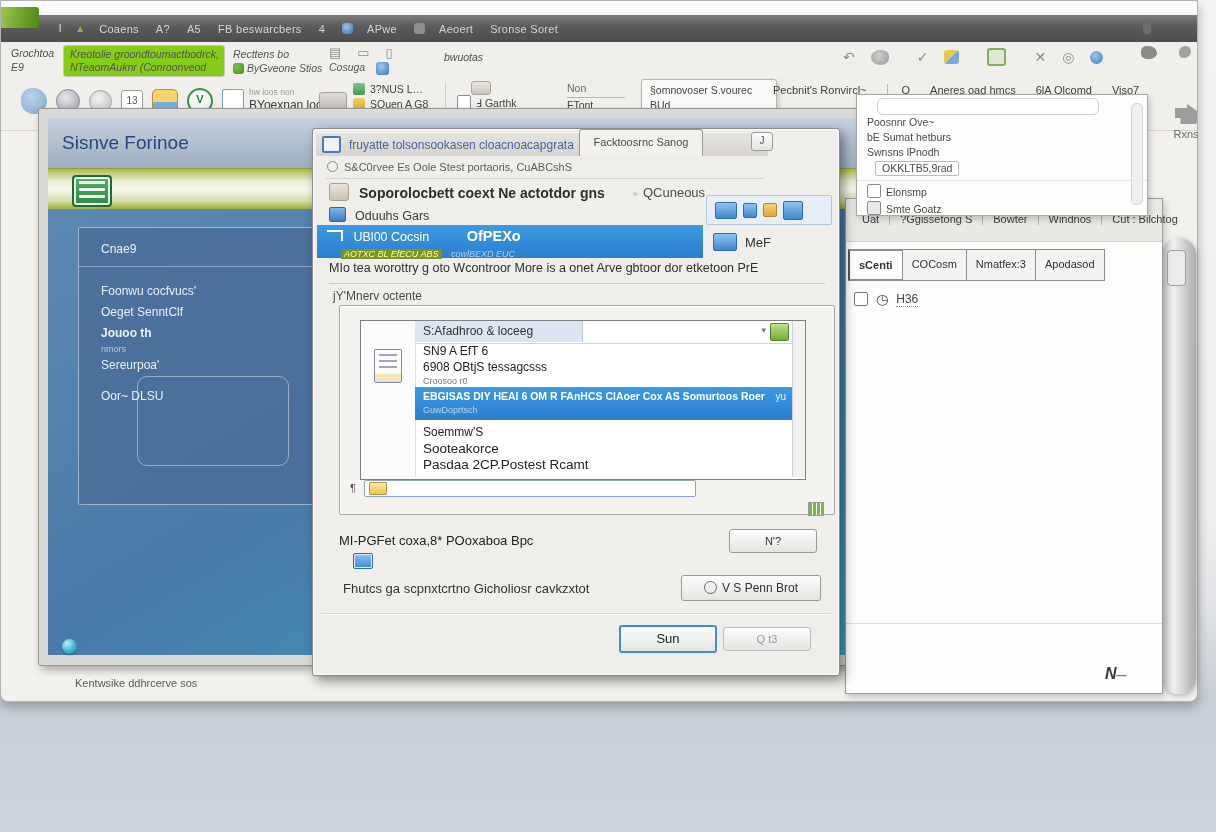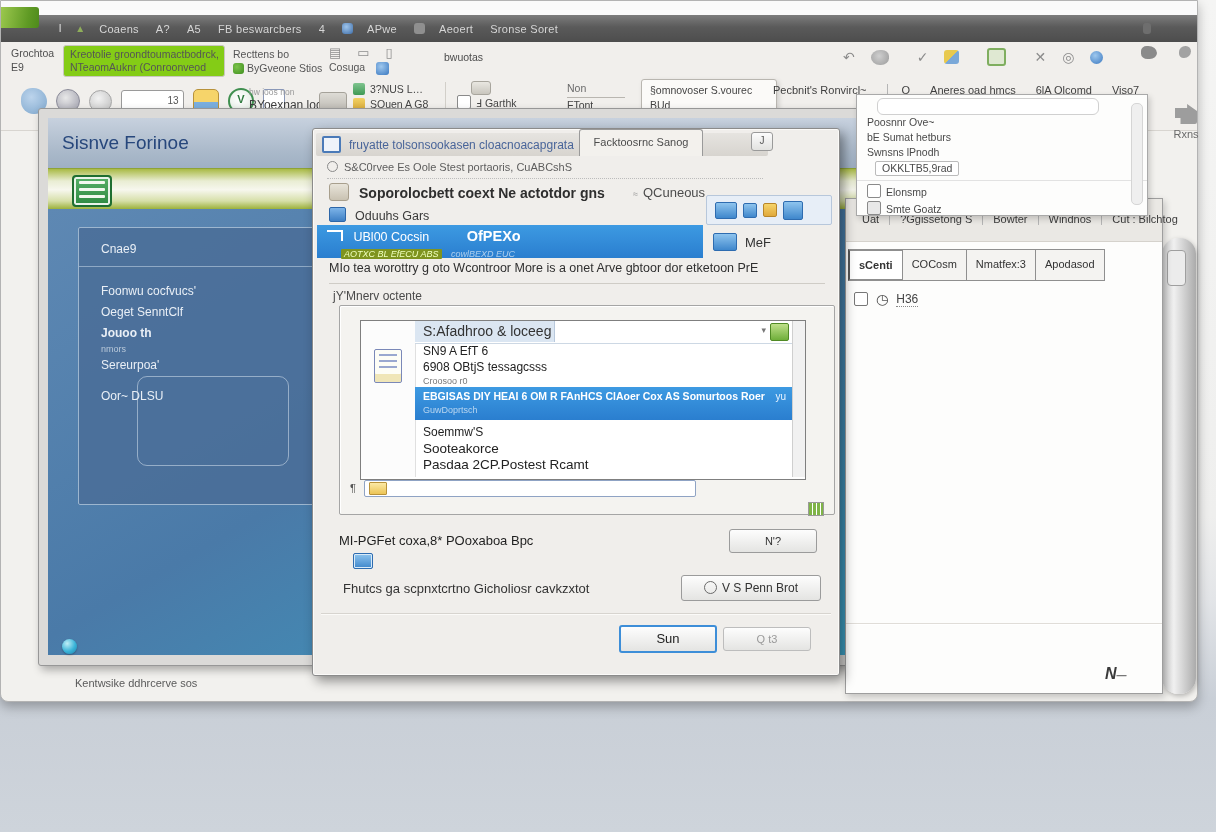--- a/index.html
+++ b/index.html
@@ -12,21 +12,21 @@
   .app{left:0;top:0;width:1196px;height:700px;background:#f2f1ee;border:1px solid #b3b3b3;
        border-radius:0 0 8px 8px;box-shadow:0 5px 12px rgba(0,0,0,.28);}
   .topstrip{left:0;top:0;width:1196px;height:14px;background:#fafafa;border-radius:0;}
   .menubar{left:0;top:14px;width:1196px;height:27px;background:linear-gradient(#7d7d7d,#5a5a5a 45%,#4d4d4d);
            color:#d9d9d9;font-size:11px;display:flex;align-items:center;}
   .mb-green{left:0;top:6px;width:38px;height:21px;background:linear-gradient(100deg,#9cc84e,#5f9a24 70%,#4e8a1c);border-radius:0 3px 3px 0;}
   .mb-item{margin-right:17px;color:#d6d6d6;letter-spacing:.3px;}
   .mb-ico{display:inline-block;margin-right:14px;color:#bfbfbf;font-size:10px;}
   .mb-chip{display:inline-block;width:11px;height:11px;border-radius:3px;margin-right:14px;}
   
-  .ribbon1{left:0;top:41px;width:1196px;height:36px;background:#f1efec;border-bottom:1px solid #dcdad6;font-size:10.5px;color:#555;}
+  .ribbon1{left:0;top:41px;width:1196px;height:36px;background:#f1efec;border-bottom:1px solid #dcdad6;font-size:10.5px;color:#555;font-style:italic;}
   .r1box{border:1px solid #c9c6c0;background:#84cc16;border-radius:3px;padding:2px 6px;line-height:13px;}
   .greendot{display:inline-block;width:11px;height:11px;border-radius:3px;background:radial-gradient(circle at 35% 35%,#7cc24a,#3f8f1f);vertical-align:-2px;margin-right:3px;}
   .tool-glyph{color:#8e8e8e;font-size:13px;margin-right:13px;}
   .chip{display:inline-block;vertical-align:middle;margin-right:12px;border-radius:3px;}
   .ribbon2{left:0;top:77px;width:1196px;height:52px;background:#f1efec;border-bottom:1px solid #d8d5d0;font-size:10.5px;color:#444;}
   .bigico{display:inline-block;width:26px;height:26px;border-radius:50%;margin-right:9px;vertical-align:middle;}
   .sq{display:inline-block;width:12px;height:12px;border-radius:2px;margin-right:5px;vertical-align:-2px;}
   .vdiv{width:1px;background:#d2cfc9;}
   .drop-menu{background:#fbfaf8;border:1px solid #b9b6b0;border-radius:3px;box-shadow:2px 2px 5px rgba(0,0,0,.15);
              font-size:10.5px;color:#444;padding:3px 8px;line-height:15px;}
@@ -102,22 +102,22 @@
   .bico.yl{width:12px;height:12px;background:linear-gradient(#f6d46a,#e0a93c);border-color:#b8862a;}
   .mef-ico{display:inline-block;width:22px;height:16px;background:linear-gradient(#8ec4ee,#3f87cc);border:1px solid #2e6cb0;border-radius:2px;margin-right:8px;vertical-align:-4px;}
   .dlg-desc{left:16px;top:132px;width:496px;font-size:12.5px;color:#2f2f2f;border-bottom:1px solid #cfccc6;padding-bottom:8px;}
   .dlg-grouplabel{left:20px;top:160px;font-size:12px;color:#4a4a4a;}
   .groupbox{left:26px;top:176px;width:494px;height:208px;border:1px solid #a5a5a5;border-radius:2px;background:#f4f3f0;box-shadow:inset 1px 1px 0 #fff;}
   .listbox{left:20px;top:14px;width:444px;height:158px;background:#fff;border:1px solid #7f7f7f;}
   .lb-iconcol{left:0;top:0;width:54px;height:156px;border-right:1px solid #e0e0e0;background:#fcfcfc;}
   .docico{left:13px;top:28px;width:26px;height:32px;background:#fdfdf6;border:1px solid #7a88b8;border-radius:2px;box-shadow:inset 0 -8px 0 #f0e6b8;}
   .docico i{display:block;height:2px;background:#9aa8d0;margin:4px 4px 0 4px;}
   .lb-head{left:54px;top:0;width:377px;height:22px;border-bottom:1px solid #cdd8e4;background:#fff;}
-  .lb-headcell{position:absolute;left:0;top:0;width:140px;height:21px;background:#dbe6f2;border-right:1px solid #b9c9dc;
-               font-size:14px;color:#333;line-height:21px;padding-left:8px;box-sizing:border-box;}
+  .lb-headcell{position:absolute;left:0;top:0;width:168px;height:21px;background:#dbe6f2;border-right:1px solid #b9c9dc;
+               font-size:12px;color:#333;line-height:21px;padding-left:8px;box-sizing:border-box;}
   .lb-arrow{position:absolute;right:26px;top:4px;color:#777;font-size:9px;}
   .lb-gico{position:absolute;right:3px;top:2px;width:17px;height:16px;background:linear-gradient(#bfe08a,#6faf3a);border:1px solid #4f8a24;border-radius:2px;}
   .lb-rows{left:54px;top:22px;width:377px;height:134px;font-size:12px;color:#222;}
   .lb-row{padding:1px 0 0 8px;line-height:15px;}
   .lb-sel{position:absolute;left:0;top:44px;width:377px;height:33px;background:linear-gradient(#3d9ae2,#2a7ecf);color:#fff;}
   .lb-scroll{left:431px;top:0;width:12px;height:156px;background:#f1f1f1;border-left:1px solid #cfcfcf;}
   .pathrow{left:24px;top:174px;width:332px;height:17px;background:#fff;border:1px solid #8fa3c4;border-radius:2px;display:flex;align-items:center;padding-left:4px;box-sizing:border-box;}
   .foldico{width:16px;height:11px;background:linear-gradient(#fbe9a6,#ecc455);border:1px solid #b8923a;border-radius:1px;}
   .gridico{left:468px;top:196px;width:14px;height:12px;background:repeating-linear-gradient(90deg,#7fb447 0 3px,#fff 3px 4px);border:1px solid #999;}
   .btn{background:linear-gradient(#fdfdfd,#e4e4e2);border:1px solid #9b9b9b;border-radius:3px;text-align:center;color:#333;}
@@ -190,21 +190,21 @@
         <span class="chip" style="width:16px;height:13px;background:#8a8a8a;border-radius:40% 60% 50% 45%;"></span>
         <span class="chip" style="width:12px;height:12px;background:#a2a2a2;border-radius:55% 45% 60% 40%;"></span>
       </div>
     </div>
 
     <div class="abs ribbon2">
       <div class="abs" style="left:20px;top:10px;display:flex;align-items:center;">
         <span class="bigico" style="background:radial-gradient(circle at 40% 35%,#bcd4ec,#7da6cc);border-radius:45% 55% 50% 50%;"></span>
         <span class="bigico" style="width:22px;height:22px;background:radial-gradient(circle at 40% 35%,#e8e8e8,#9a9aa8);border:1px solid #8a8a98;"></span>
         <span class="bigico" style="width:21px;height:21px;background:radial-gradient(circle at 40% 35%,#f2f2f2,#bdbdbd);border:1px solid #a5a5a5;"></span>
-        <span class="bigico" style="width:20px;height:20px;border-radius:3px;background:#fff;border:1px solid #9a9a9a;text-align:center;line-height:20px;font-size:10px;color:#555;padding-left:41px;">13</span>
+        <span class="bigico" style="width:20px;height:20px;border-radius:3px;background:#fff;border:1px solid #9a9a9a;text-align:center;line-height:20px;font-size:10px;color:#555;">13</span>
         <span class="bigico" style="width:24px;height:22px;border-radius:5px;background:linear-gradient(#f6d46a 55%,#7aaede 55%);border:1px solid #b8923a;"></span>
         <span class="bigico" style="width:22px;height:22px;background:radial-gradient(circle at 45% 40%,#fff,#dfe8df);border:2px solid #3f8f4f;text-align:center;line-height:19px;font-size:11px;color:#2f7a3f;font-weight:bold;">V</span>
         <span class="bigico" style="width:20px;height:23px;border-radius:2px;background:#fff;border:1px solid #8a98b8;box-shadow:inset 0 -5px 0 #dfe8f4;"></span>
       </div>
       <div class="abs" style="left:248px;top:8px;line-height:13px;">
         <div style="font-size:8.5px;color:#9a9a9a;" class="nw">hw ioos non</div>
         <div class="nw" style="font-size:12px;color:#3d3d3d;">BYoexnan lod</div>
       </div>
       <span class="abs chip" style="left:318px;top:14px;width:26px;height:18px;background:linear-gradient(#dedcd6,#bcb9b2);border:1px solid #a5a29a;border-radius:3px;"></span>
       <div class="abs" style="left:352px;top:4px;line-height:15px;">

